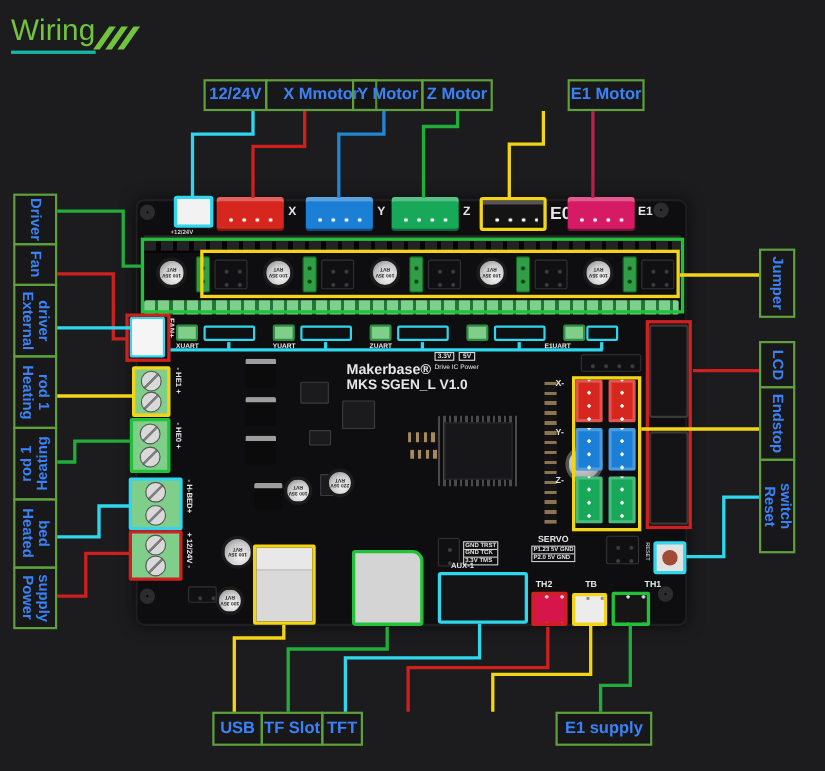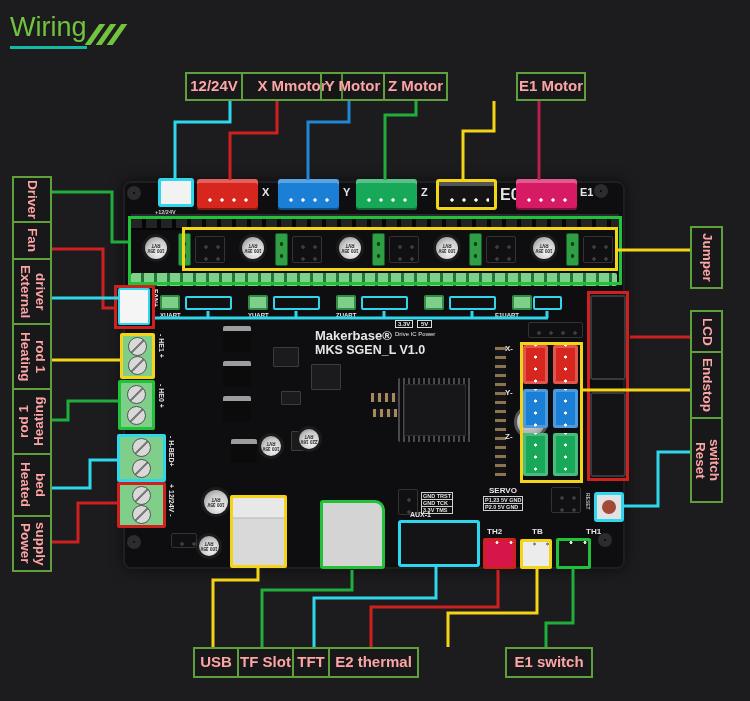--- a/index.html
+++ b/index.html
@@ -1,19 +1,19 @@
 <!DOCTYPE html>
 <html><head>
 <meta charset="utf-8">
 <style>
   html,body{margin:0;padding:0;background:#1c1c1e;}
   #stage{position:relative;width:750px;height:701px;background:#1c1c1e;overflow:hidden;
          font-family:"Liberation Sans",sans-serif;}
   
-  .lbox{position:absolute;box-sizing:border-box;border:2px solid #5ea03c;color:#fca5a5;
+  .lbox{position:absolute;box-sizing:border-box;border:2px solid #5ea03c;color:#3b82f6;
         font-weight:bold;display:flex;align-items:center;justify-content:center;text-align:center;
         background:rgba(0,0,0,0.12);line-height:1.1;}
   .hlabel{height:29px;font-size:15px;}
   .blabel{height:31px;font-size:15px;}
   .vlabel{writing-mode:vertical-lr;font-size:13.5px;}
   .vlabel span{writing-mode:vertical-lr;}
   .flip{transform:rotate(180deg);}
   
   #title{position:absolute;left:10px;top:12px;display:flex;align-items:flex-end;}
   #title .t{font-size:27px;font-weight:normal;color:#72c33e;border-bottom:3px solid #14b8a6;padding-bottom:3px;}
@@ -131,25 +131,22 @@
 
   <div class="lbox blabel" style="left:193px;top:647px;width:46px;">
       <span>USB</span>
     </div>
   <div class="lbox blabel" style="left:237px;top:647px;width:57px;">
       <span>TF Slot</span>
     </div>
   <div class="lbox blabel" style="left:292px;top:647px;width:38px;">
       <span>TFT</span>
     </div>
-  <div class="lbox blabel" style="left:328px;top:647px;width:91px;">
-      <span>E2 thermal</span>
-    </div>
   <div class="lbox blabel" style="left:505px;top:647px;width:88px;">
-      <span>E1 switch</span>
+      <span>E1 supply</span>
     </div>
 
   <div id="board">
 
     <div class="abs hole" style="left:4px;top:5px;width:14px;height:14px;"></div>
     <div class="abs hole" style="left:471px;top:3px;width:14px;height:14px;"></div>
     <div class="abs hole" style="left:4px;top:354px;width:14px;height:14px;"></div>
     <div class="abs hole" style="left:475px;top:352px;width:14px;height:14px;"></div>
 
     <div class="abs" style="left:35px;top:-3px;width:36px;height:29px;background:#f2f2f2;border:3px solid #2fd7ee;border-radius:3px;"></div>

